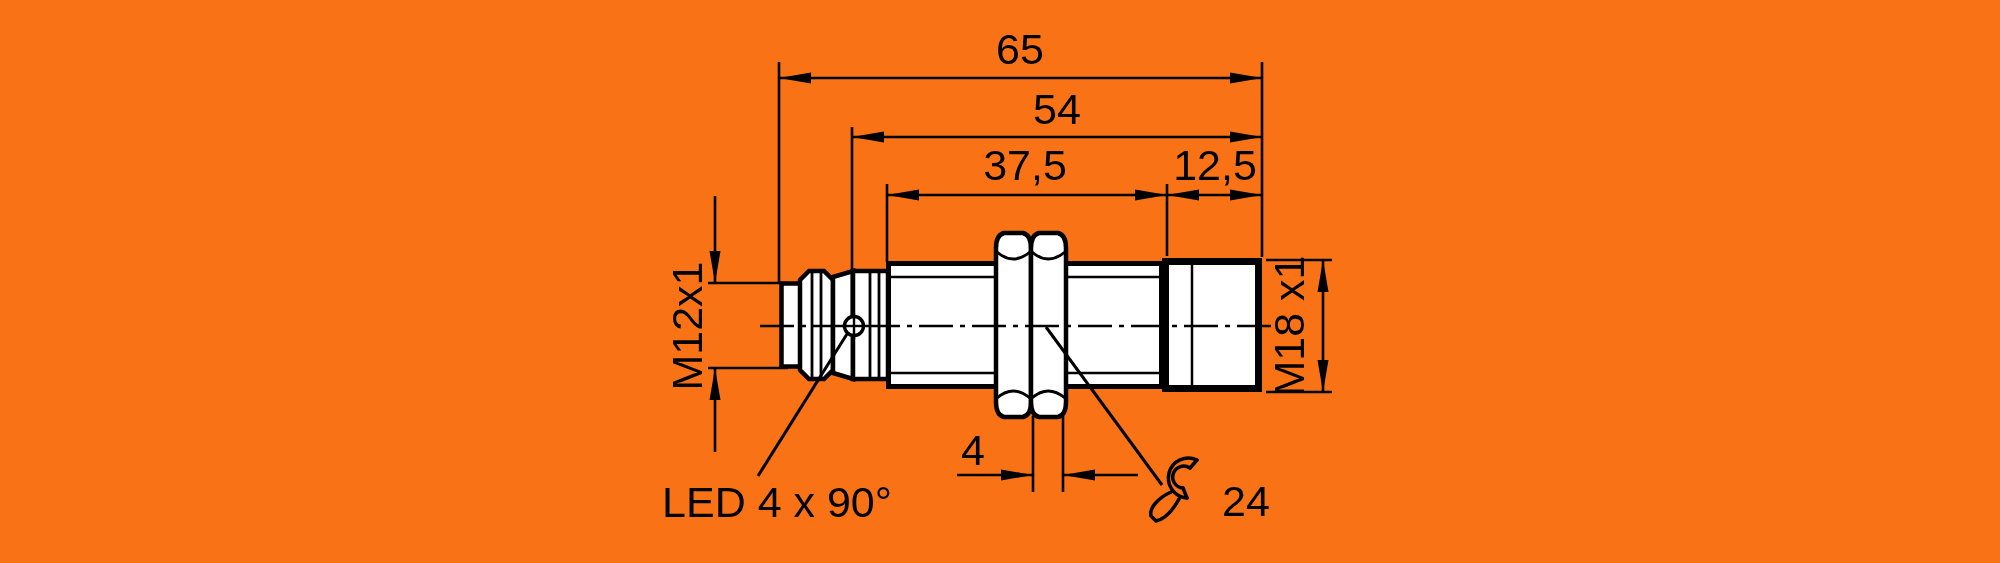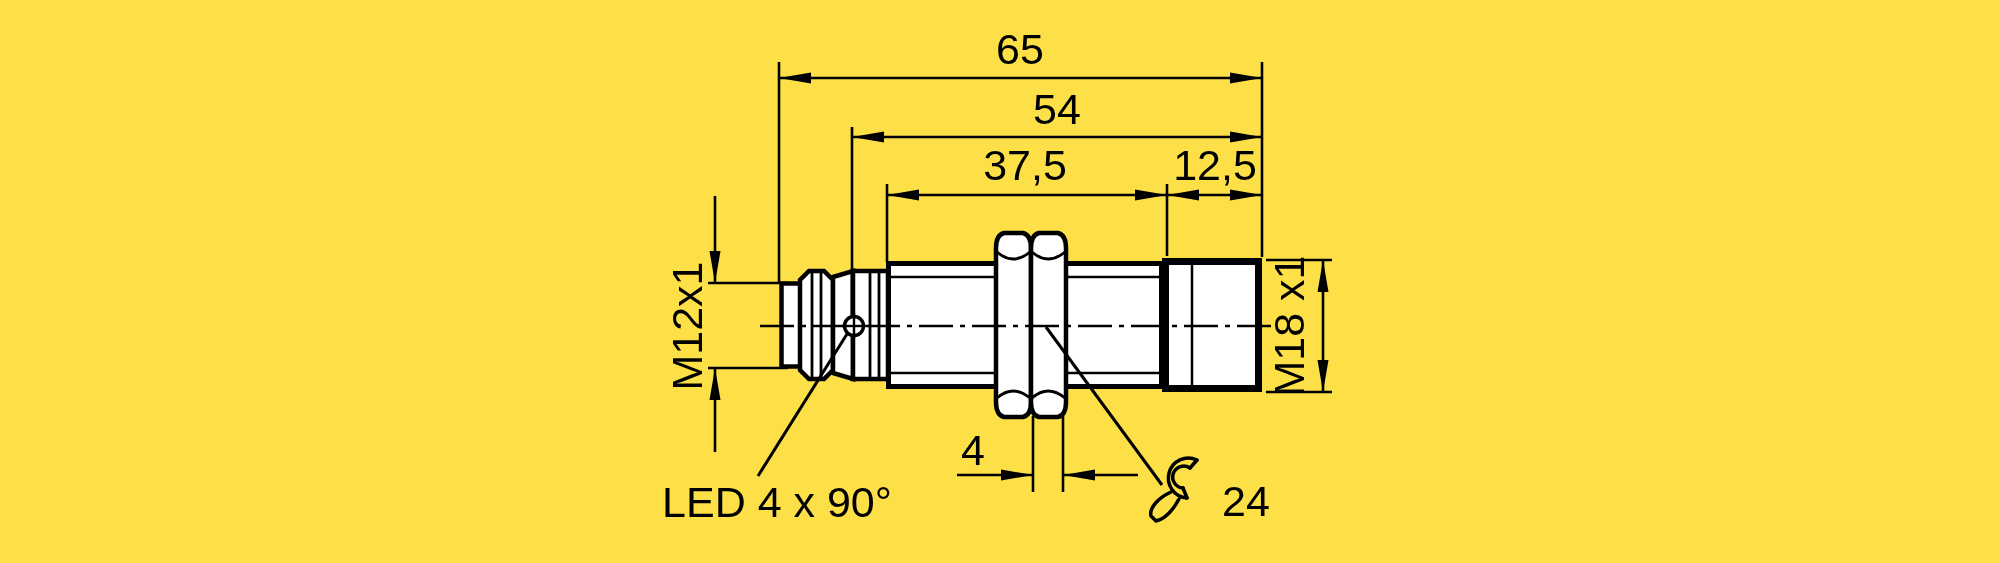--- a/index.html
+++ b/index.html
@@ -2,21 +2,21 @@
 <html><head>
 <meta charset="utf-8">
 <style>
   html,body{margin:0;padding:0;}
   body{
     width:2000px;height:563px;
     background:#ffffff;
     font-family:"Liberation Sans", sans-serif;
     overflow:hidden;
   }
-  #stage{position:relative;width:2000px;height:563px;background:#fde047;}
+  #stage{position:relative;width:2000px;height:563px;background:#f97316;}
   svg{position:absolute;left:0;top:0;}
   svg text{
     font-family:"Liberation Sans", sans-serif;
     font-size:43px;
     fill:#000000;
   }
   .thin   {stroke:#000;stroke-width:2.6;fill:none;}
   .leader {stroke:#000;stroke-width:3;fill:none;}
   .arrow  {fill:#000;stroke:none;}
   .part   {stroke:#000;stroke-width:4.5;fill:#fff;}

